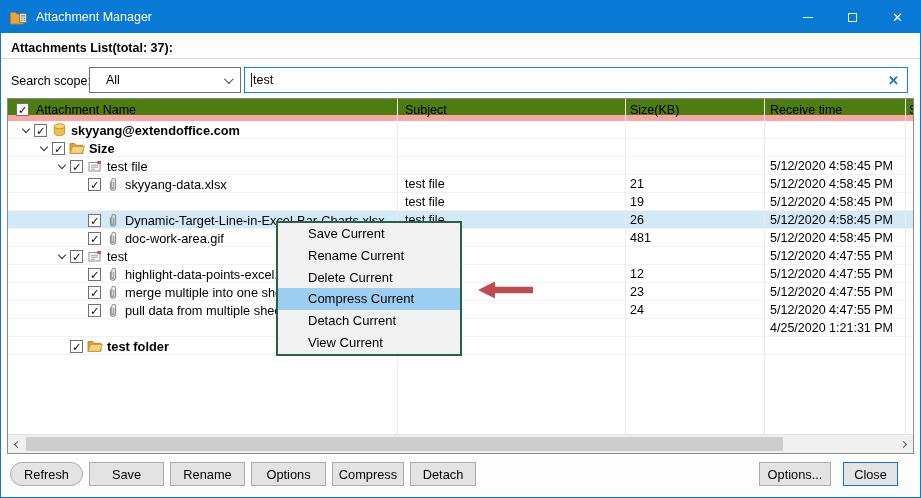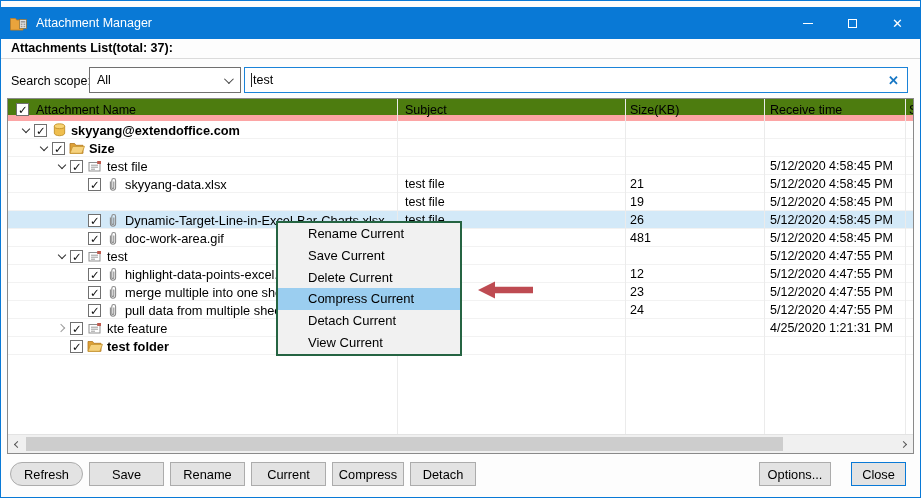--- a/index.html
+++ b/index.html
@@ -1,37 +1,37 @@
 <!DOCTYPE html>
 <html><head>
 <meta charset="utf-8">
 <style>
   html,body{margin:0;padding:0;background:#fff;}
   *{box-sizing:border-box;}
   .window{position:relative;width:921px;height:498px;background:#FDFDFD;border:1px solid #0979D6;
           font-family:"Liberation Sans",sans-serif;font-size:13px;color:#000;overflow:hidden;}
 
   
-  .titlebar{position:absolute;top:0;left:0;right:0;height:32px;background:#0979D6;display:flex;align-items:center;margin-top:6px;}
+  .titlebar{position:absolute;top:0;left:0;right:0;height:32px;background:#0979D6;display:flex;align-items:center;}
   .title-icon{margin-left:9px;width:17px;height:15px;flex:0 0 auto;}
   .title-text{margin-left:9px;color:#fff;font-size:12.5px;}
   .caption{position:absolute;right:0;top:0;height:32px;display:flex;}
   .capbtn{width:45px;height:32px;display:flex;align-items:center;justify-content:center;color:#fff;}
   .glyph-min{width:10px;height:1px;background:#fff;display:block;}
   .glyph-max{width:9px;height:9px;border:1px solid #fff;display:block;}
   .glyph-close{font-size:13px;line-height:13px;}
 
   
   .list-label{position:absolute;top:40px;left:10px;font-weight:bold;font-size:12.5px;}
   .hsep{position:absolute;top:57px;left:0;right:0;height:1px;background:#DBDBDB;}
 
   
   .scope-label{position:absolute;top:73px;left:10px;font-size:12.5px;}
   .scope-select{position:absolute;top:66px;left:88px;width:152px;height:26px;background:#fff;border:1px solid #707070;
-                display:flex;align-items:center;padding-left:7px;font-size:12.5px;}
+                display:flex;align-items:center;padding-left:16px;font-size:12.5px;}
   .scope-chev{position:absolute;right:9px;top:9px;width:7px;height:7px;border-right:1.4px solid #444;border-bottom:1.4px solid #444;transform:rotate(45deg) translateY(-2px);}
   .search-box{position:absolute;top:66px;left:243px;width:664px;height:26px;background:#fff;border:1px solid #1B83D8;
               display:flex;align-items:center;padding-left:6px;font-size:12.5px;}
   .caret{width:1px;height:14px;background:#222;margin-right:1px;}
   .clear-x{position:absolute;right:8px;top:5px;color:#1777C4;font-weight:bold;font-size:13px;cursor:default;}
 
   
   .list{position:absolute;left:6px;top:97px;width:907px;height:356px;border:1px solid #8A8A8A;background:#fff;overflow:hidden;}
   .thead{position:absolute;top:0;left:0;right:0;height:22px;background:#4d7c0f;border-bottom:6px solid #fca5a5;}
   .col-label{position:absolute;top:4px;font-size:12.5px;white-space:nowrap;}
@@ -63,21 +63,21 @@
   
   .menu{position:absolute;left:275px;top:220px;width:186px;background:#F1F1F1;border:2px solid #256442;z-index:10;}
   .menu-item{height:21.8px;line-height:21.8px;padding-left:30px;font-size:13px;white-space:nowrap;}
   .menu-item.hl{background:#9BCEF0;}
 
   
   .note-arrow{position:absolute;left:477px;top:280px;z-index:11;pointer-events:none;}
 
   
   .footer-left{position:absolute;top:461px;left:9px;display:flex;gap:6px;}
-  .footer-right{position:absolute;top:461px;left:758px;display:flex;gap:20px;}
+  .footer-right{position:absolute;top:461px;left:758px;display:flex;gap:12px;}
   .btn{height:24px;border:1px solid #ACACAC;background:#E3E3E3;font-size:12.8px;font-family:"Liberation Sans",sans-serif;
        display:flex;align-items:center;justify-content:center;padding:0 4px;}
   .btn.default{border:1px solid #0979D6;}
   .w75{width:75px;} .w73{width:73px;border-radius:12px;} .w66{width:66px;} .w72{width:72px;} .w55{width:55px;}
 </style>
 </head>
 <body>
 
 <div class="window">
 
@@ -299,36 +299,20 @@
                 <path d="M2.4 4.4v6.2a2.6 2.6 0 0 0 5.2 0V3.4a1.9 1.9 0 0 0-3.8 0v7a1 1 0 0 0 2 0V4.4" fill="none" stroke="#8A8A8A" stroke-width="1.1"></path>
               </svg>
             </span>
             <span class="rname">pull data from multiple sheet</span>
           </div>
           <span class="cell c-subj"></span>
           <span class="cell c-size">24</span>
           <span class="cell c-time">5/12/2020 4:47:55 PM</span>
         </div>
         <div class="row" style="top: 198px;">
-          <div class="namecell" style="padding-left: 45px;">
-            <span class="chevslot">
-              <i class="chev-col"></i>
-            </span>
-            <span class="cb"></span>
-            <span class="ricon">
-              <svg width="14" height="13" viewBox="0 0 14 13">
-                <rect x="1" y="2.5" width="11" height="8.5" fill="#fff" stroke="#8F8F8F"></rect>
-                <rect x="9.2" y="1" width="3.8" height="3" fill="#BF5A4E"></rect>
-                <line x1="3" y1="5.2" x2="10" y2="5.2" stroke="#9B9B9B"></line>
-                <line x1="3" y1="7.2" x2="10" y2="7.2" stroke="#9B9B9B"></line>
-                <line x1="3" y1="9.2" x2="7" y2="9.2" stroke="#9B9B9B"></line>
-              </svg>
-            </span>
-            <span class="rname">kte feature</span>
-          </div>
           <span class="cell c-subj"></span>
           <span class="cell c-size"></span>
           <span class="cell c-time">4/25/2020 1:21:31 PM</span>
         </div>
         <div class="row" style="top: 216px;">
           <div class="namecell" style="padding-left: 45px;">
             <span class="chevslot"></span>
             <span class="cb"></span>
             <span class="ricon">
               <svg width="16" height="14" viewBox="0 0 16 14">
@@ -354,39 +338,39 @@
           <i></i>
         </div>
       <div class="sb-thumb"></div>
       <div class="sb-arrow sb-right">
           <i></i>
         </div>
     </div>
   </div>
 
   <div class="menu">
+    <div class="menu-item">Save Current</div>
     <div class="menu-item">Rename Current</div>
-    <div class="menu-item">Save Current</div>
     <div class="menu-item">Delete Current</div>
     <div class="menu-item hl">Compress Current</div>
     <div class="menu-item">Detach Current</div>
     <div class="menu-item">View Current</div>
   </div>
 
   <div class="note-arrow">
     <svg width="55" height="18" viewBox="0 0 55 18">
       <polygon points="0,9 17,0.5 17,5.8 55,5.8 55,12.2 17,12.2 17,17.5" fill="#BE4B52"></polygon>
     </svg>
   </div>
 
   <div class="footer-left">
     <button class="btn w73">Refresh</button>
     <button class="btn w75">Save</button>
     <button class="btn w75">Rename</button>
-    <button class="btn w75">Current</button>
+    <button class="btn w75">Options</button>
     <button class="btn w72">Compress</button>
     <button class="btn w66">Detach</button>
   </div>
   <div class="footer-right">
     <button class="btn w72">Options...</button>
     <button class="btn w55 default">Close</button>
   </div>
 
 </div>
 

